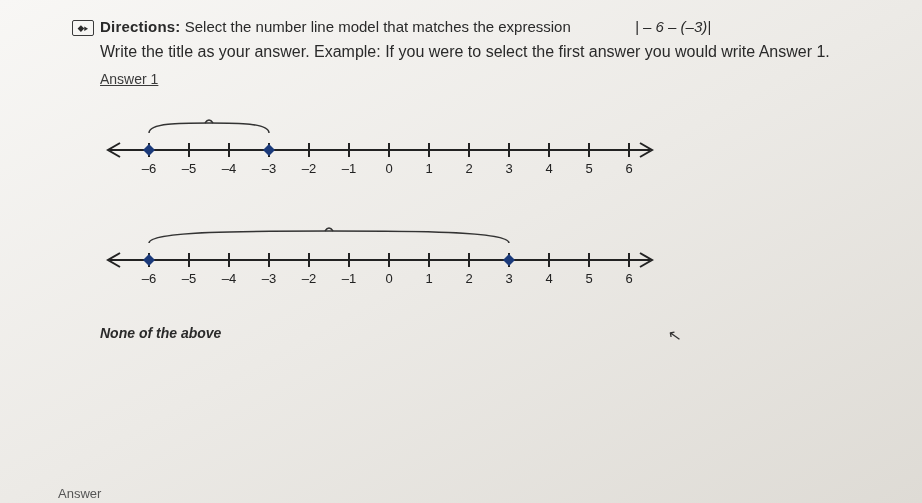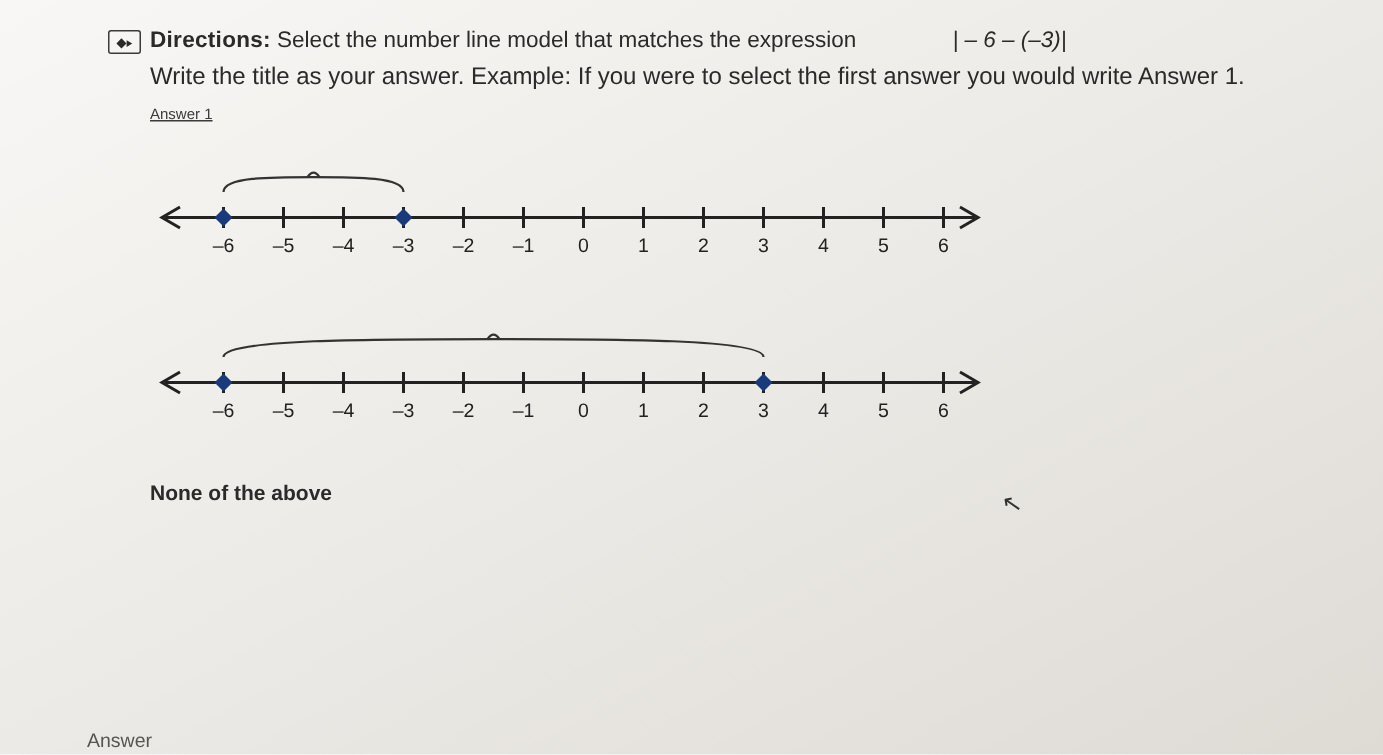--- a/index.html
+++ b/index.html
@@ -40,39 +40,40 @@
   .expression {
     margin-left: 60px;
     font-size: 15px;
     font-style: italic;
   }
   .sub-directions {
     font-size: 16px;
     margin-bottom: 10px;
   }
   .answer-title {
-    font-size: 10px;
+    font-size: 14px;
     text-decoration: underline;
     color: #3a3a3a;
     margin-left: 0px;
     margin-bottom: 10px;
   }
   .numberline-wrap {
     margin: 18px 0 30px 0;
   }
   svg.numline {
     display: block;
   }
   .answer3-block {
     margin-top: 6px;
   }
   .none-text {
     font-size: 14px;
     font-weight: bold;
     margin-top: 8px;
+    font-style: italic;
   }
   .bottom-answer {
     position: absolute;
     left: 58px;
     bottom: 2px;
     font-size: 13px;
     color: #555;
   }
   .cursor {
     position: absolute;

